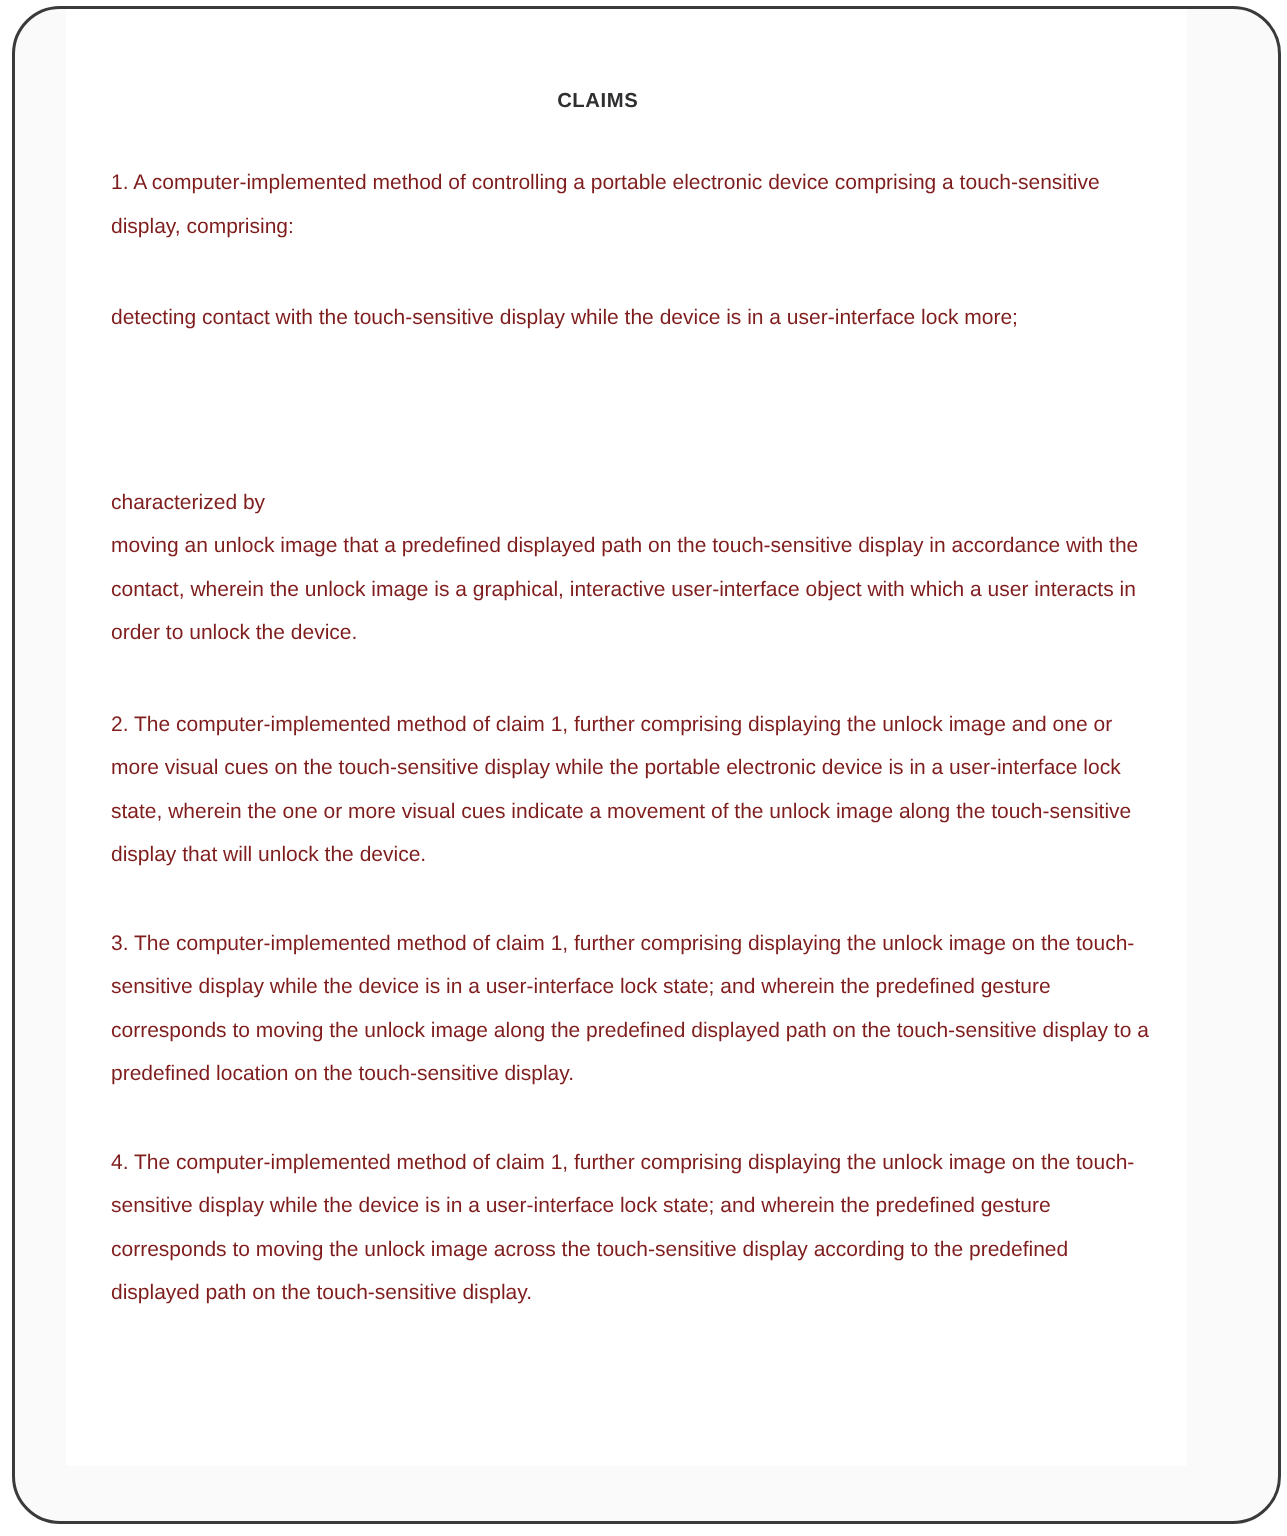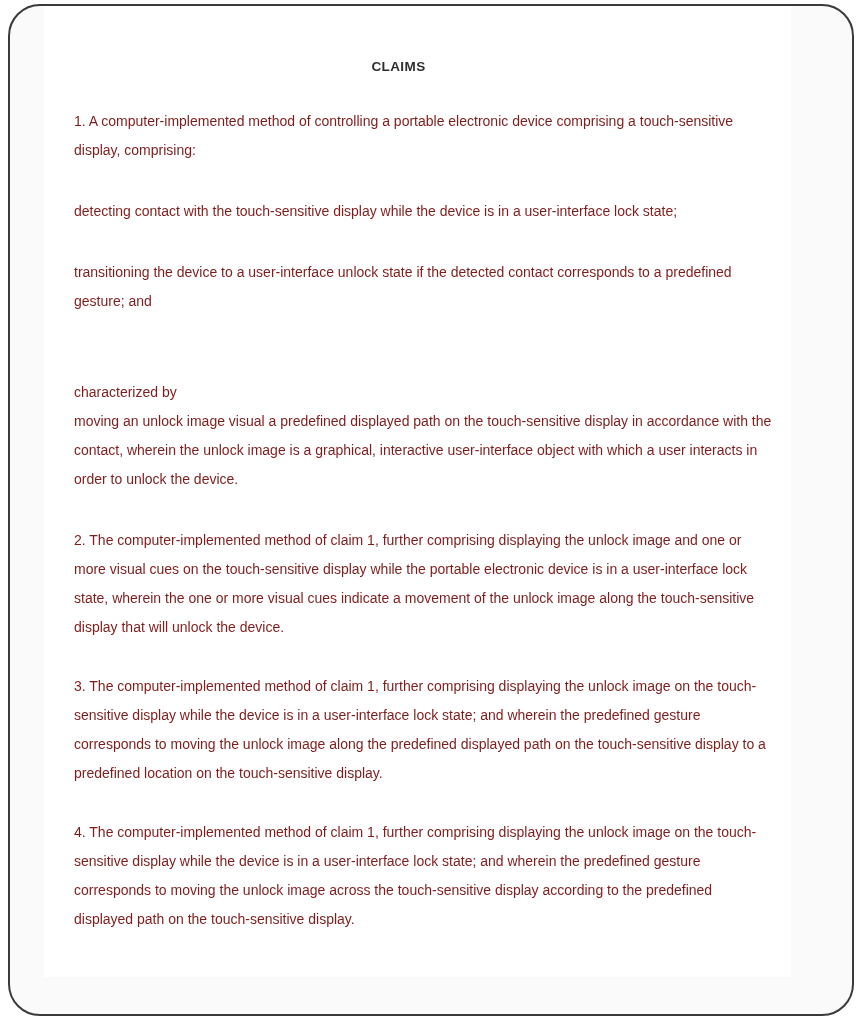--- a/index.html
+++ b/index.html
@@ -91,33 +91,32 @@
       <div class="page-title">CLAIMS</div>
 
       <div class="spacer-top-1"></div>
 
       <div class="claim-list">
 
         <p class="claim-para">1. A computer-implemented method of controlling a portable electronic device comprising a touch-sensitive display, comprising:</p>
 
         <div class="gap-lg"></div>
 
-        <p class="claim-para">detecting contact with the touch-sensitive display while the device is in a user-interface lock state;</p>
+        <p class="claim-para">detecting contact with the touch-sensitive display while the device is in a user-interface lock more;</p>
 
         <div class="gap-lg"></div>
 
-        <p class="claim-para">transitioning the device to a user-interface unlock state if the detected contact corresponds to a predefined gesture; and</p>
 
         <div class="gap-lg"></div>
 
 
         <div class="gap-md"></div>
 
         <p class="claim-para">characterized by
-moving an unlock image visual a predefined displayed path on the touch-sensitive display in accordance with the contact, wherein the unlock image is a graphical, interactive user-interface object with which a user interacts in order to unlock the device.</p>
+moving an unlock image that a predefined displayed path on the touch-sensitive display in accordance with the contact, wherein the unlock image is a graphical, interactive user-interface object with which a user interacts in order to unlock the device.</p>
 
         <div class="gap-lg"></div>
 
         <p class="claim-para">2. The computer-implemented method of claim 1, further comprising displaying the unlock image and one or more visual cues on the touch-sensitive display while the portable electronic device is in a user-interface lock state, wherein the one or more visual cues indicate a movement of the unlock image along the touch-sensitive display that will unlock the device.</p>
 
         <div class="gap-md"></div>
 
         <p class="claim-para">3. The computer-implemented method of claim 1, further comprising displaying the unlock image on the touch-sensitive display while the device is in a user-interface lock state; and wherein the predefined gesture corresponds to moving the unlock image along the predefined displayed path on the touch-sensitive display to a predefined location on the touch-sensitive display.</p>
 
         <div class="gap-md"></div>

